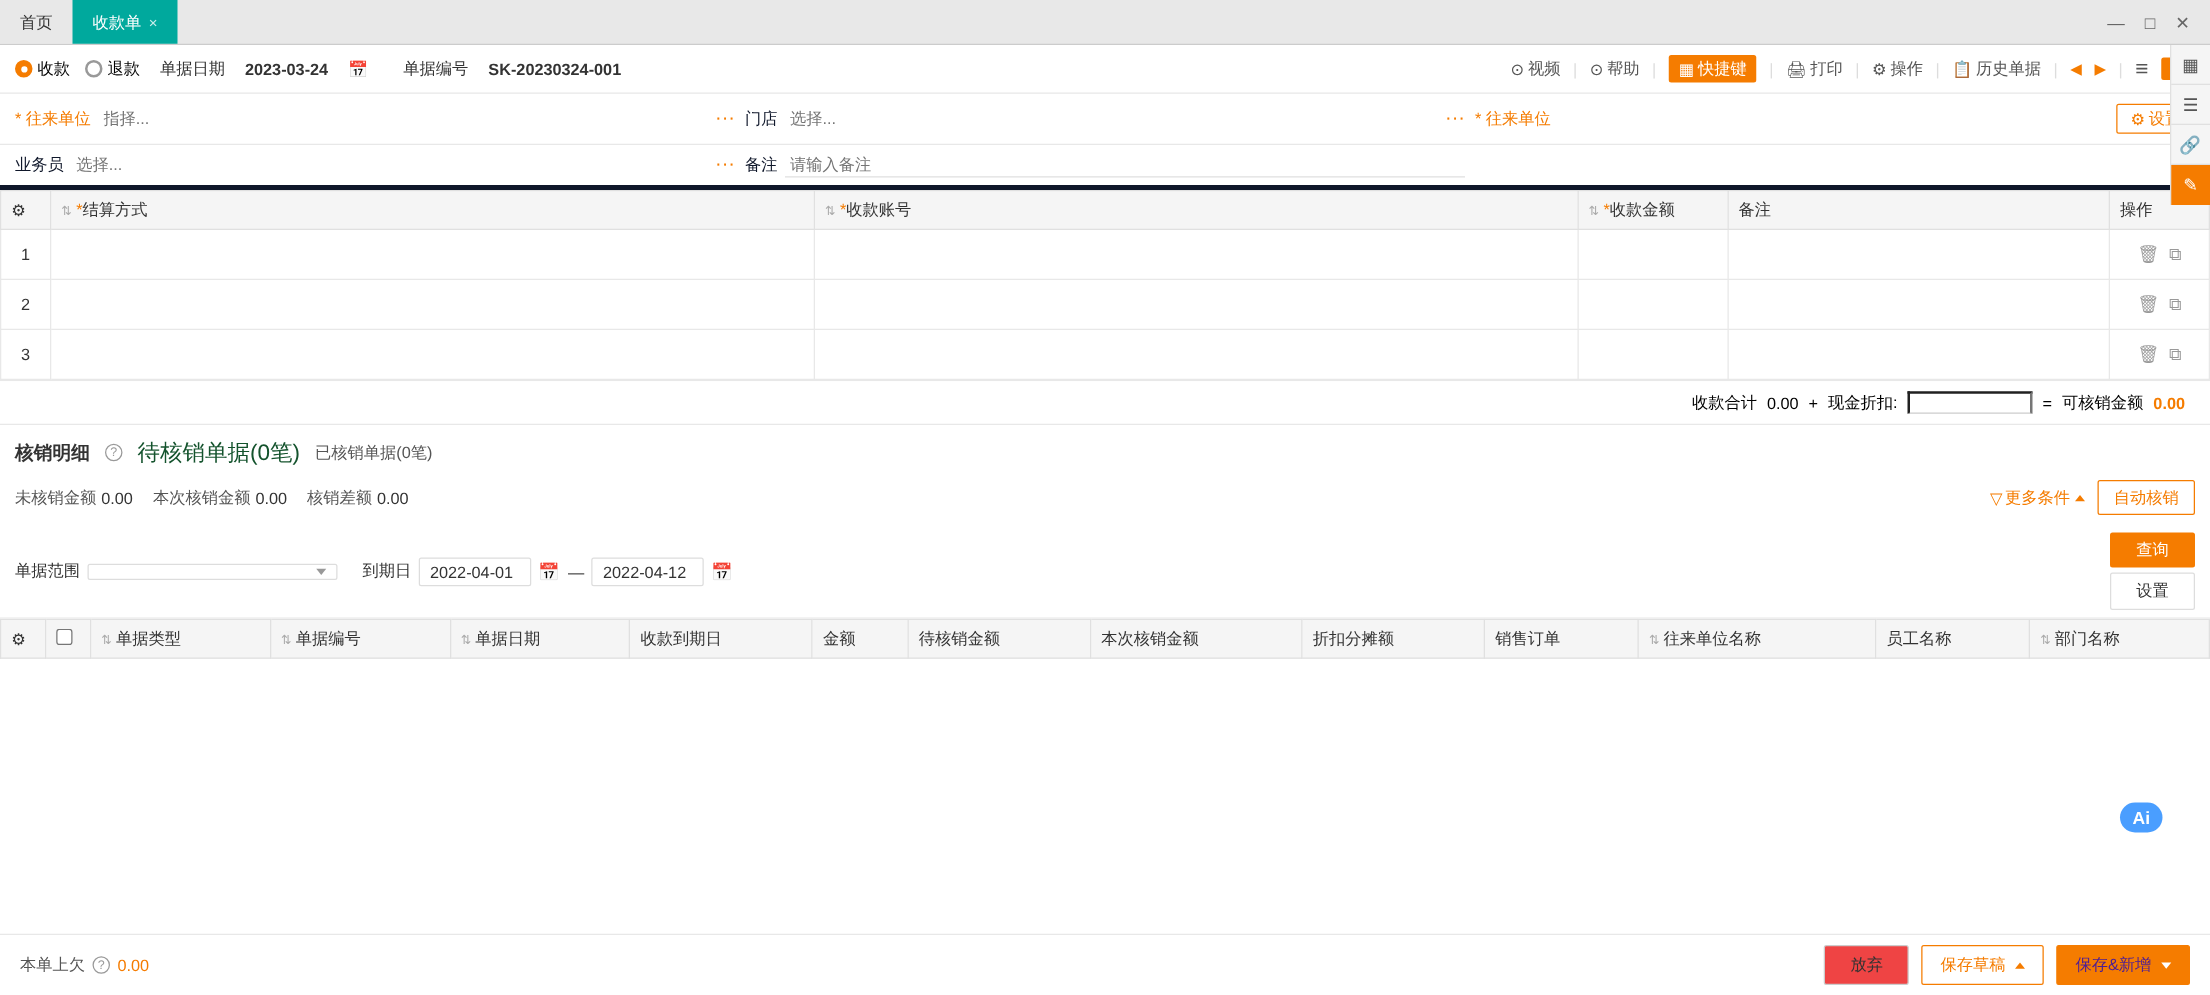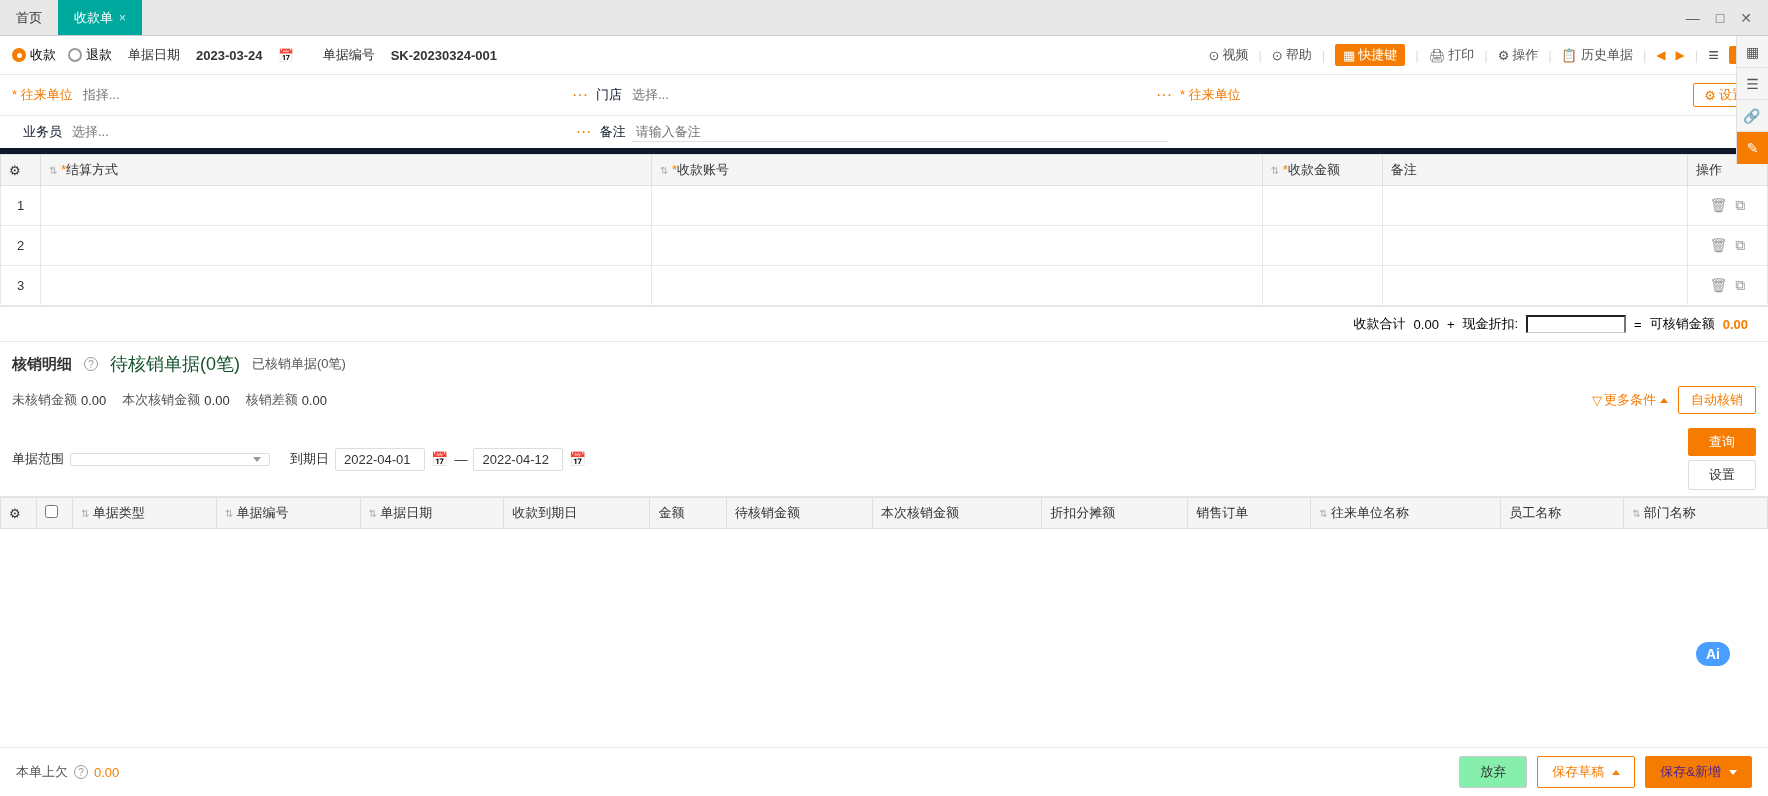--- a/index.html
+++ b/index.html
@@ -46,21 +46,21 @@
     .form-label { color: #f57c00; white-space: nowrap; min-width: fit-content; }
     .form-label-normal { color: #0f172a; white-space: nowrap; min-width: fit-content; }
     .form-input { flex: 1; border: none; border-bottom: 1px solid transparent; outline: none; color: #999; padding: 2px 4px; background: transparent; font-size: 13px; }
     .form-dots { color: #f57c00; cursor: pointer; font-size: 16px; line-height: 1; }
     .form-select-area { display: flex; align-items: center; gap: 4px; flex: 1; }
     .dropdown-arrow { color: #f57c00; cursor: pointer; }
     .settings-btn { border: 1px solid #f57c00; color: #f57c00; padding: 2px 10px; border-radius: 2px; cursor: pointer; display: flex; align-items: center; gap: 3px; font-size: 12px; }
 
     
     .form-section2 {
-      padding: 6px 23px; border-bottom: 6px solid #0f172a; display: grid; grid-template-columns: 1fr 1fr 1fr; gap: 8px; flex-shrink: 0;
+      padding: 6px 12px; border-bottom: 4px solid #0f172a; display: grid; grid-template-columns: 1fr 1fr 1fr; gap: 8px; flex-shrink: 0;
     }
 
     
     .table-section { flex-shrink: 0; border-bottom: 1px solid #e8e8e8; }
     .data-table { width: 100%; border-collapse: collapse; }
     .data-table th {
       background: #f5f5f5; border: 1px solid #e0e0e0; padding: 6px 8px; text-align: left; color: #333; font-weight: normal; white-space: nowrap;
     }
     .data-table td { border: 1px solid #e8e8e8; padding: 4px 8px; height: 40px; color: #333; }
     .col-settings { width: 40px; text-align: center; }
@@ -115,21 +115,21 @@
     .bottom-table th { background: #f5f5f5; border: 1px solid #e0e0e0; padding: 6px 8px; text-align: left; color: #333; font-weight: normal; white-space: nowrap; font-size: 12px; }
 
     
     .footer {
       display: flex; align-items: center; padding: 8px 16px; border-top: 1px solid #e8e8e8; background: #fff; flex-shrink: 0; gap: 10px;
     }
     .footer-left { display: flex; align-items: center; gap: 6px; }
     .footer-info { color: #555; }
     .footer-value { color: #f57c00; }
     .footer-right { margin-left: auto; display: flex; align-items: center; gap: 10px; }
-    .abandon-btn { background: #86efac; border: 1px solid #ccc; color: #333; padding: 6px 20px; border-radius: 2px; cursor: pointer; font-size: 13px; }
+    .abandon-btn { background: #ef4444; border: 1px solid #ccc; color: #333; padding: 6px 20px; border-radius: 2px; cursor: pointer; font-size: 13px; }
     .save-draft-btn { background: #fff; border: 1px solid #f57c00; color: #f57c00; padding: 6px 14px; border-radius: 2px; cursor: pointer; font-size: 13px; display: flex; align-items: center; gap: 6px; }
     .save-new-btn { background: #f57c00; border: 1px solid #f57c00; color: #4c1d95; padding: 6px 14px; border-radius: 2px; cursor: pointer; font-size: 13px; display: flex; align-items: center; gap: 6px; }
 
     
     .right-sidebar {
       position: absolute; right: 0; top: 36px; width: 32px; background: #f5f5f5; border-left: 1px solid #e0e0e0;
       display: flex; flex-direction: column; align-items: center; gap: 0; z-index: 10;
     }
     .sidebar-icon { width: 32px; height: 32px; display: flex; align-items: center; justify-content: center; cursor: pointer; border-bottom: 1px solid #e0e0e0; color: #555; font-size: 14px; }
     .sidebar-icon-active { width: 32px; height: 32px; display: flex; align-items: center; justify-content: center; cursor: pointer; background: #f57c00; color: #fff; font-size: 14px; }

